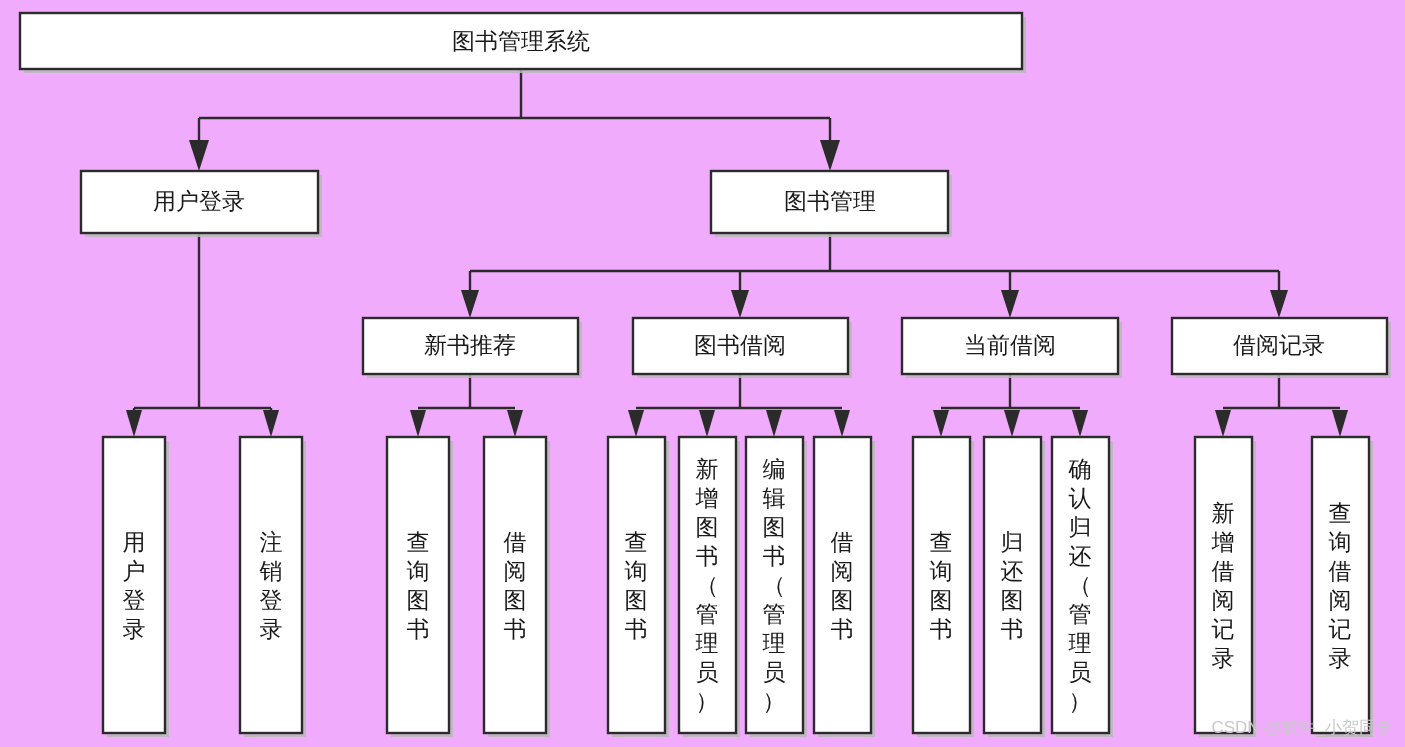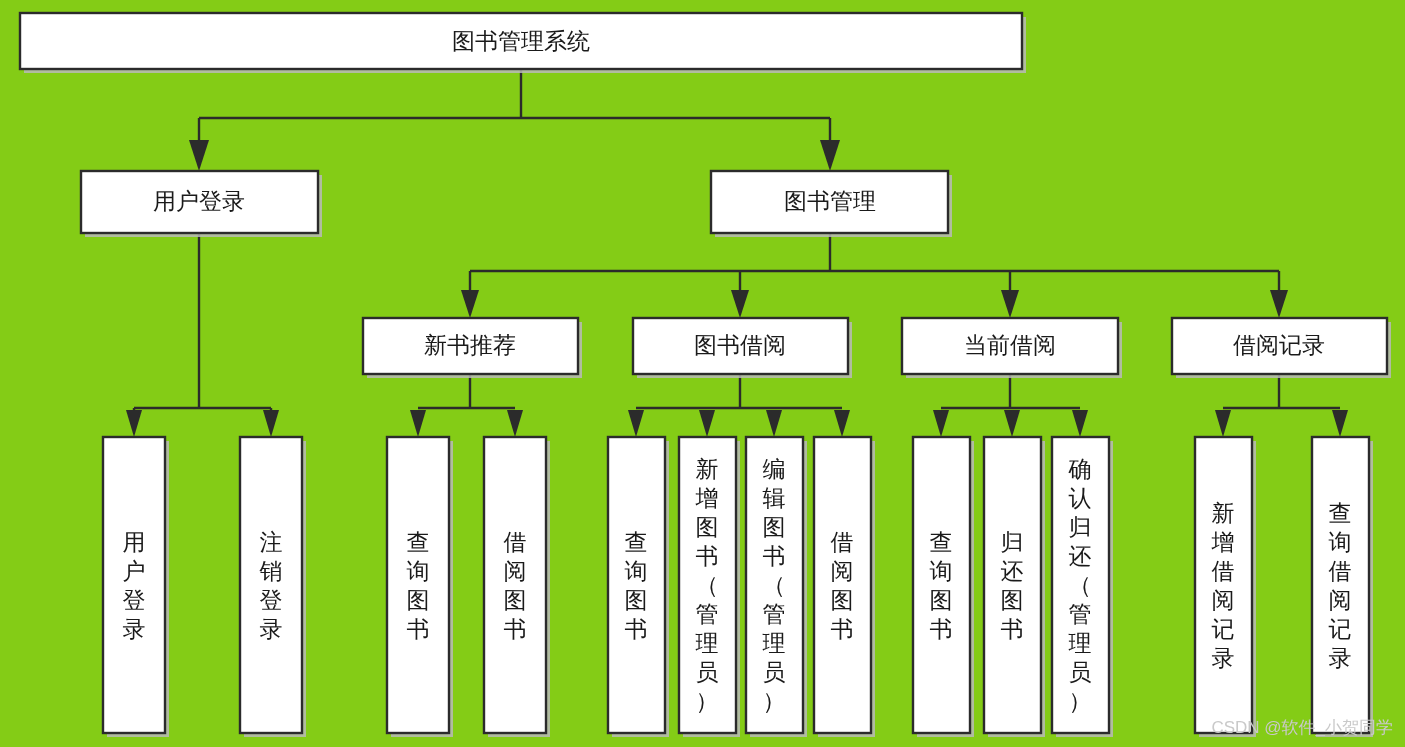--- a/index.html
+++ b/index.html
@@ -8,21 +8,21 @@
     padding: 0;
     background: #ffffff;
   }
   body {
     font-family: "Liberation Sans", "DejaVu Sans", sans-serif;
   }
   #diagram-root {
     position: relative;
     width: 1405px;
     height: 747px;
-    background: #84cc16;
+    background: #f0abfc;
     overflow: hidden;
   }
   svg#flow-svg {
     position: absolute;
     left: 0;
     top: 0;
     width: 1405px;
     height: 747px;
     display: block;
   }

